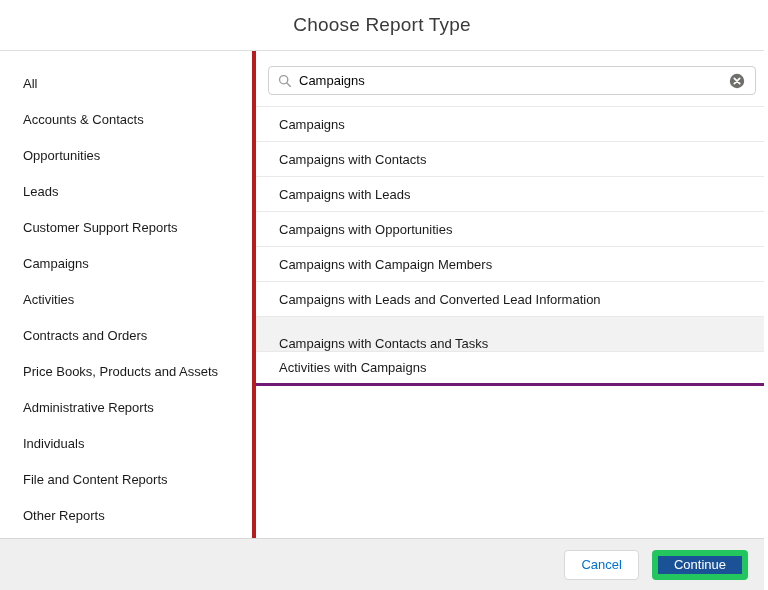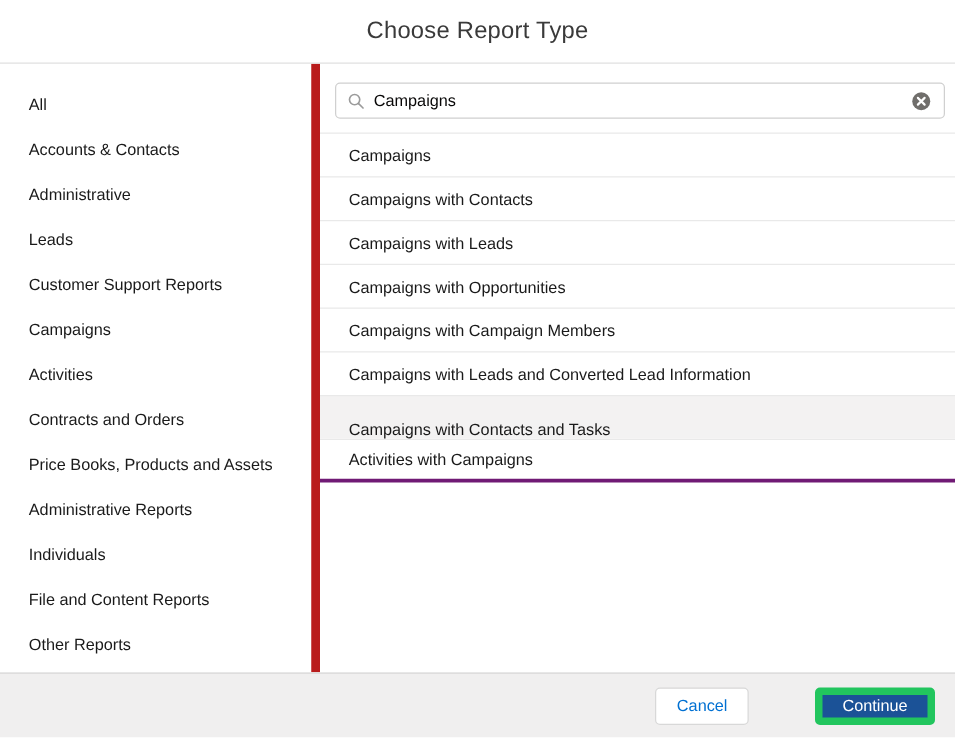--- a/index.html
+++ b/index.html
@@ -29,21 +29,21 @@
     letter-spacing: 0.2px;
   }
   
   .modal-body {
     flex: 1 1 auto;
     display: flex;
     overflow: hidden;
   }
   .sidebar {
     width: 256px; flex: 0 0 256px;
-    border-right: 7px solid #b91c1c;
+    border-right: 4px solid #b91c1c;
     padding-top: 14px;
     background: #ffffff;
   }
   .sidebar-item {
     height: 36px;
     display: flex; align-items: center;
     padding: 0 23px;
     font-size: 13px;
     color: #1a1a1a;
     cursor: pointer;
@@ -114,21 +114,21 @@
     gap: 13px;
     padding-right: 16px;
   }
   .btn {
     height: 30px;
     border-radius: 4px;
     font-family: "Liberation Sans", sans-serif;
     font-size: 13px;
     padding: 0 16px;
     cursor: pointer;
-    display: inline-flex; align-items: center; justify-content: center; margin-left: 40px;
+    display: inline-flex; align-items: center; justify-content: center;
   }
   .btn-neutral {
     background: #ffffff;
     border: 1px solid #d8d8d8;
     color: #0070d2;
   }
   .btn-brand {
     background: #1b5297;
     border: 6px solid #22c55e;
     color: #ffffff;
@@ -149,21 +149,21 @@
 
         <div class="sidebar-item">
           <span>All</span>
         </div>
 
         <div class="sidebar-item">
           <span>Accounts &amp; Contacts</span>
         </div>
 
         <div class="sidebar-item">
-          <span>Administrative</span>
+          <span>Opportunities</span>
         </div>
 
         <div class="sidebar-item">
           <span>Leads</span>
         </div>
 
         <div class="sidebar-item">
           <span>Customer Support Reports</span>
         </div>
 

